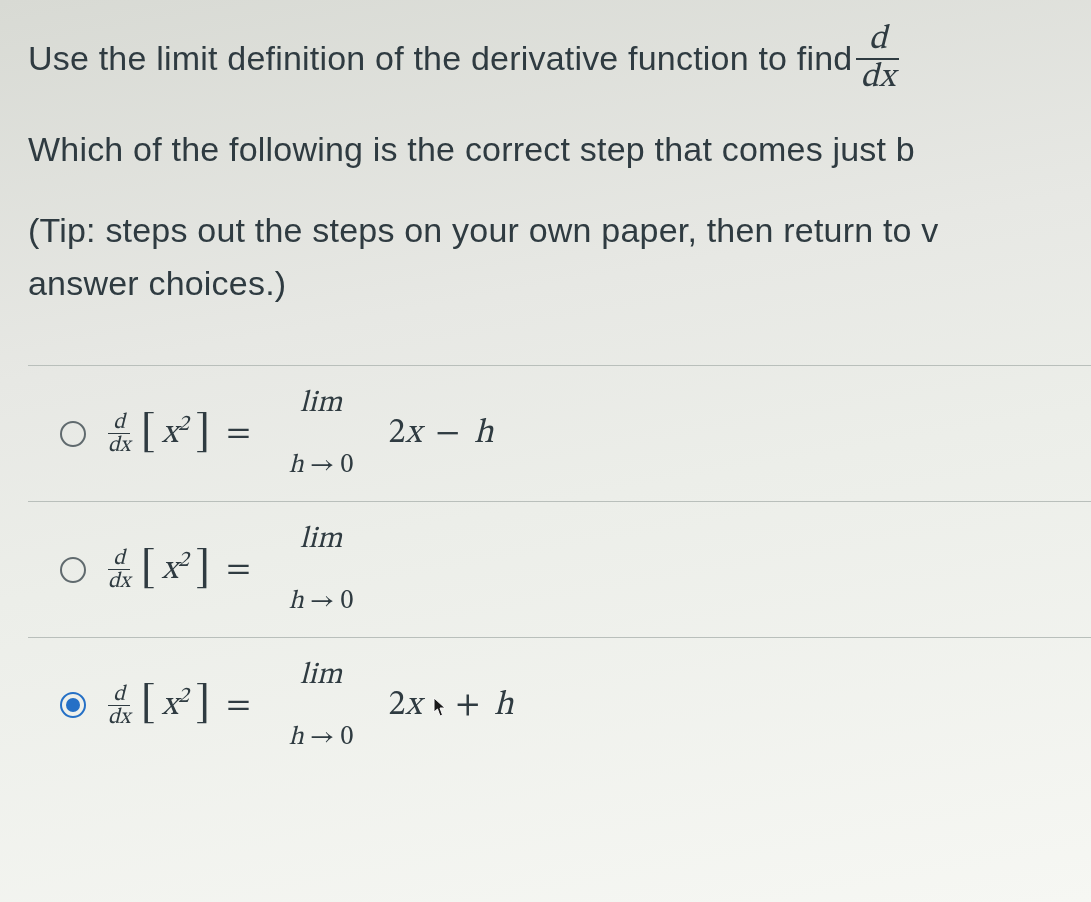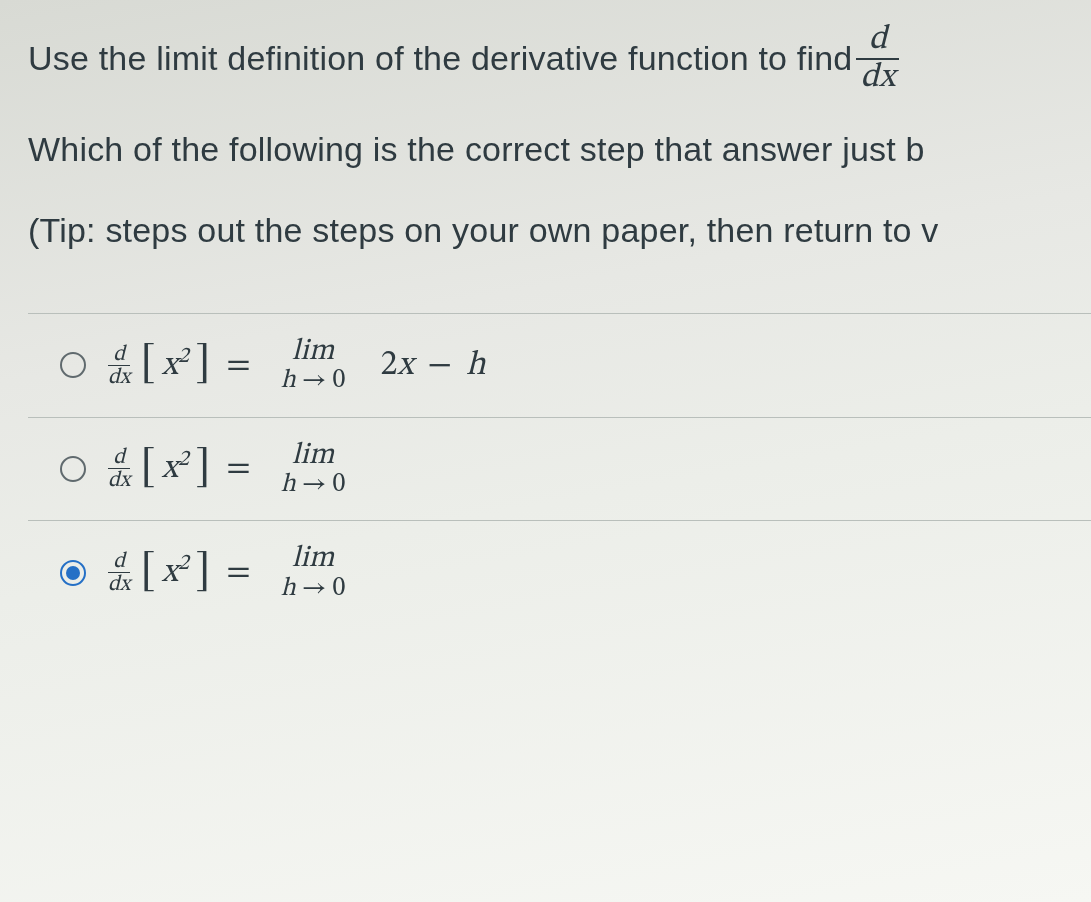--- a/index.html
+++ b/index.html
@@ -113,21 +113,22 @@
     position: relative;
     top: -0.55em;
   }
   .eq { font-style: normal; margin: 0 10px; }
   .limblock {
     display: inline-flex;
     flex-direction: column;
     align-items: center;
     font-size: 30px;
     line-height: 1.05;
-    margin: 0 10px 0 14px;
+    margin: 0 10px 0 22px;
+    gap: 32px;
   }
   .limblock .lim-top { }
   .limblock .lim-bot { font-size: 26px; display:flex; align-items:center; gap:6px;}
   .arrow { font-style: normal; }
   .expr { margin-left: 19px; }
   .upright { font-style: normal; }
   .cursor {
     display:inline-block;
     width:16px; height:22px;
     position: relative;
@@ -149,27 +150,30 @@
       <span class="frac" style="font-size:34px;">
         <span class="num">d</span>
         <span class="bar"></span>
         <span class="den">dx</span>
       </span>
     </div>
   </div>
 
   <div class="para">
     <div class="line">
-        <span>Which of the following is the correct step that answer just b</span>
+        <span>Which of the following is the correct step that comes just b</span>
       </div>
   </div>
 
   <div class="para">
     <div class="line">
         <span>(Tip: steps out the steps on your own paper, then return to v</span>
+      </div>
+    <div class="line">
+        <span>answer choices.)</span>
       </div>
   </div>
 
   <div class="answers">
 
     <div class="choice">
       <div class="radio"></div>
       <div class="math">
         <span class="math-small-frac">
           <span>d</span>
@@ -232,18 +236,28 @@
         <span class="bracket upright">]</span>
         <span class="eq">=</span>
         <span class="limblock">
           <span class="lim-top">lim</span>
           <span class="lim-bot">
             <span>h</span>
             <span class="arrow">→</span>
             <span class="upright">0</span>
           </span>
         </span>
+        <span class="expr">
+          <span class="upright">2</span><span>x</span>
+          <span class="cursor">
+            <svg viewBox="0 0 16 22">
+                <path d="M2 2 L2 16 L5.5 13 L8 20 L10.5 19 L8 12 L13 12 Z" fill="#1a1a1a" stroke="#fafafa" stroke-width="1"></path>
+              </svg>
+          </span>
+          <span class="upright" style="margin:0 2px 0 -2px;">+</span>
+          <span style="margin-left:4px;">h</span>
+        </span>
       </div>
     </div>
 
   </div>
 
 </div>
 
 </body></html>

